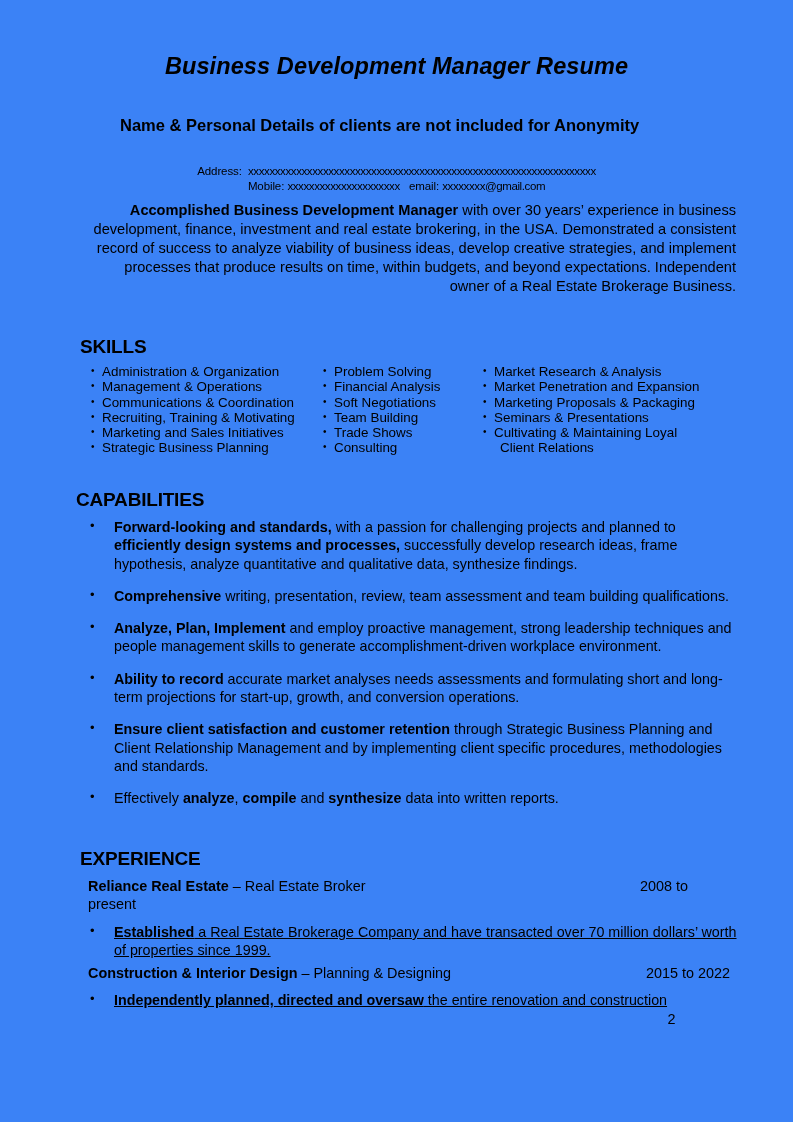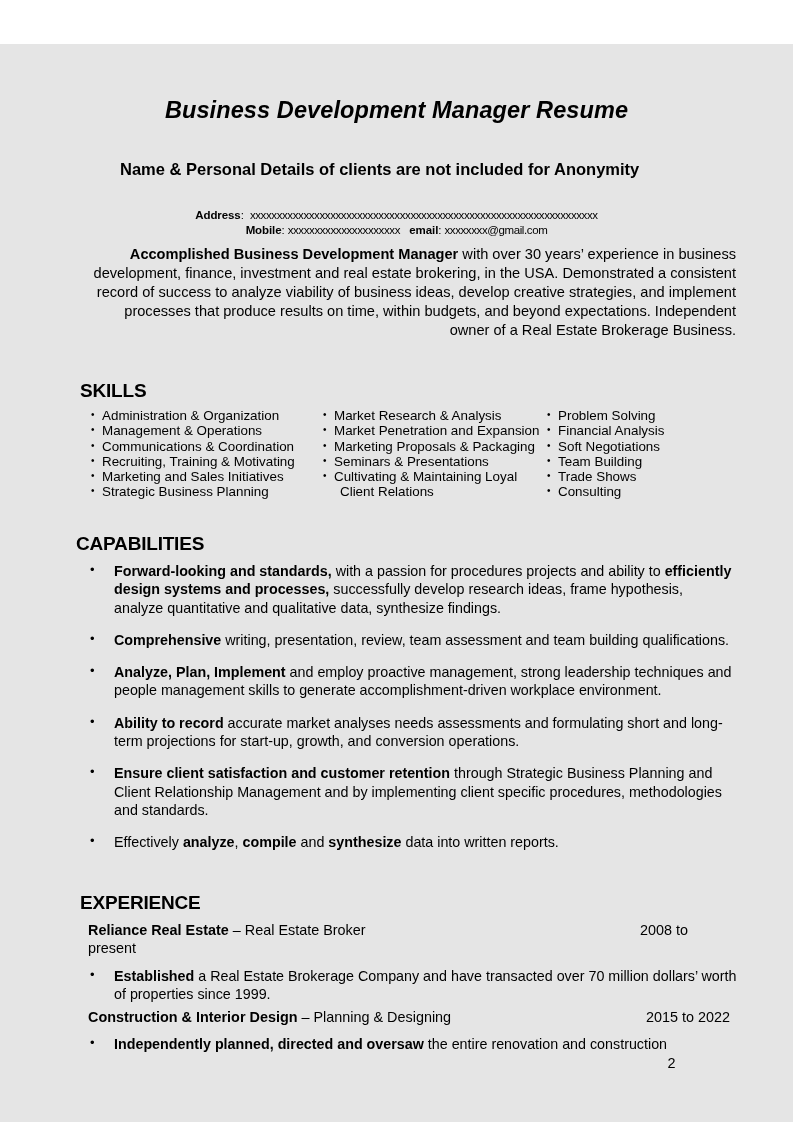--- a/index.html
+++ b/index.html
@@ -11,22 +11,21 @@
     width: 793px;
     height: 1122px;
     position: relative;
     font-family: "Liberation Sans", sans-serif;
     color: #000000;
     overflow: hidden;
   }
   .page {
     position: absolute;
     inset: 0;
-    background: #e5e5e5;
-    margin-top: 44px;
+    background: #3b82f6;
   }
 
   
   .doc-title {
     position: absolute;
     left: 0; right: 0;
     top: 53px;
     text-align: center;
     font-style: italic;
     font-weight: bold;
@@ -45,21 +44,21 @@
   
   .contact {
     position: absolute;
     left: 60px; right: 60px;
     top: 164px;
     text-align: center;
     font-size: 11.5px;
     line-height: 14.5px;
     letter-spacing: -0.1px;
   }
-  .contact b { font-weight: bold; }
+  .contact b { font-weight: normal; }
   .xline { letter-spacing: -0.4px; }
 
   
   .intro {
     position: absolute;
     left: 88px;
     top: 201px;
     width: 648px;
     font-size: 14.6px;
     line-height: 19px;
@@ -165,20 +164,21 @@
     line-height: 18.4px;
   }
   .exp-bullets {
     margin-top: 9px;
   }
   .exp-bullet {
     position: relative;
     padding-left: 26px;
     font-size: 14.3px;
     line-height: 18.3px;
+    text-decoration: underline;
   }
   .exp-bullet::before {
     content: "\2022";
     position: absolute;
     left: 2px;
     top: -1px;
     font-size: 13px;
   }
   .exp-bullet b { font-weight: bold; }
 
@@ -218,43 +218,43 @@
 
   <div class="skills-wrap">
     <div class="skills-col c1">
       <div class="skill-item">Administration &amp; Organization</div>
       <div class="skill-item">Management &amp; Operations</div>
       <div class="skill-item">Communications &amp; Coordination</div>
       <div class="skill-item">Recruiting, Training  &amp; Motivating</div>
       <div class="skill-item">Marketing and Sales Initiatives</div>
       <div class="skill-item">Strategic Business Planning</div>
     </div>
+    <div class="skills-col c2">
+      <div class="skill-item">Problem Solving</div>
+      <div class="skill-item">Financial Analysis</div>
+      <div class="skill-item">Soft Negotiations</div>
+      <div class="skill-item">Team Building</div>
+      <div class="skill-item">Trade Shows</div>
+      <div class="skill-item">Consulting</div>
+    </div>
     <div class="skills-col c3">
       <div class="skill-item">Market Research &amp; Analysis</div>
       <div class="skill-item">Market Penetration and Expansion</div>
       <div class="skill-item">Marketing Proposals &amp; Packaging</div>
       <div class="skill-item">Seminars &amp; Presentations</div>
       <div class="skill-item">Cultivating  &amp; Maintaining Loyal</div>
       <div class="skill-item cont">Client Relations</div>
     </div>
-    <div class="skills-col c2">
-      <div class="skill-item">Problem Solving</div>
-      <div class="skill-item">Financial Analysis</div>
-      <div class="skill-item">Soft Negotiations</div>
-      <div class="skill-item">Team Building</div>
-      <div class="skill-item">Trade Shows</div>
-      <div class="skill-item">Consulting</div>
-    </div>
   </div>
 
   <div class="section-head" id="head-capabilities">CAPABILITIES</div>
 
   <div class="cap-list">
     <div class="cap-item">
-      <b>Forward-looking and standards,</b><span> with a passion for procedures projects and ability to </span><b>efficiently  design systems and processes,</b><span> successfully develop  research ideas, frame hypothesis, analyze  quantitative and qualitative data, synthesize findings.</span>
+      <b>Forward-looking and standards,</b><span> with a passion for challenging projects and planned to </span><b>efficiently  design systems and processes,</b><span> successfully develop  research ideas, frame hypothesis, analyze  quantitative and qualitative data, synthesize findings.</span>
     </div>
     <div class="cap-item">
       <b>Comprehensive</b><span> writing, presentation, review, team assessment and team building qualifications.</span>
     </div>
     <div class="cap-item">
       <b>Analyze, Plan, Implement</b><span> and employ proactive management, strong leadership techniques and  people management skills  to generate accomplishment-driven workplace environment.</span>
     </div>
     <div class="cap-item">
       <b>Ability to record</b><span> accurate market analyses needs assessments and formulating short and long-term  projections for start-up, growth, and conversion operations.</span>
     </div>

